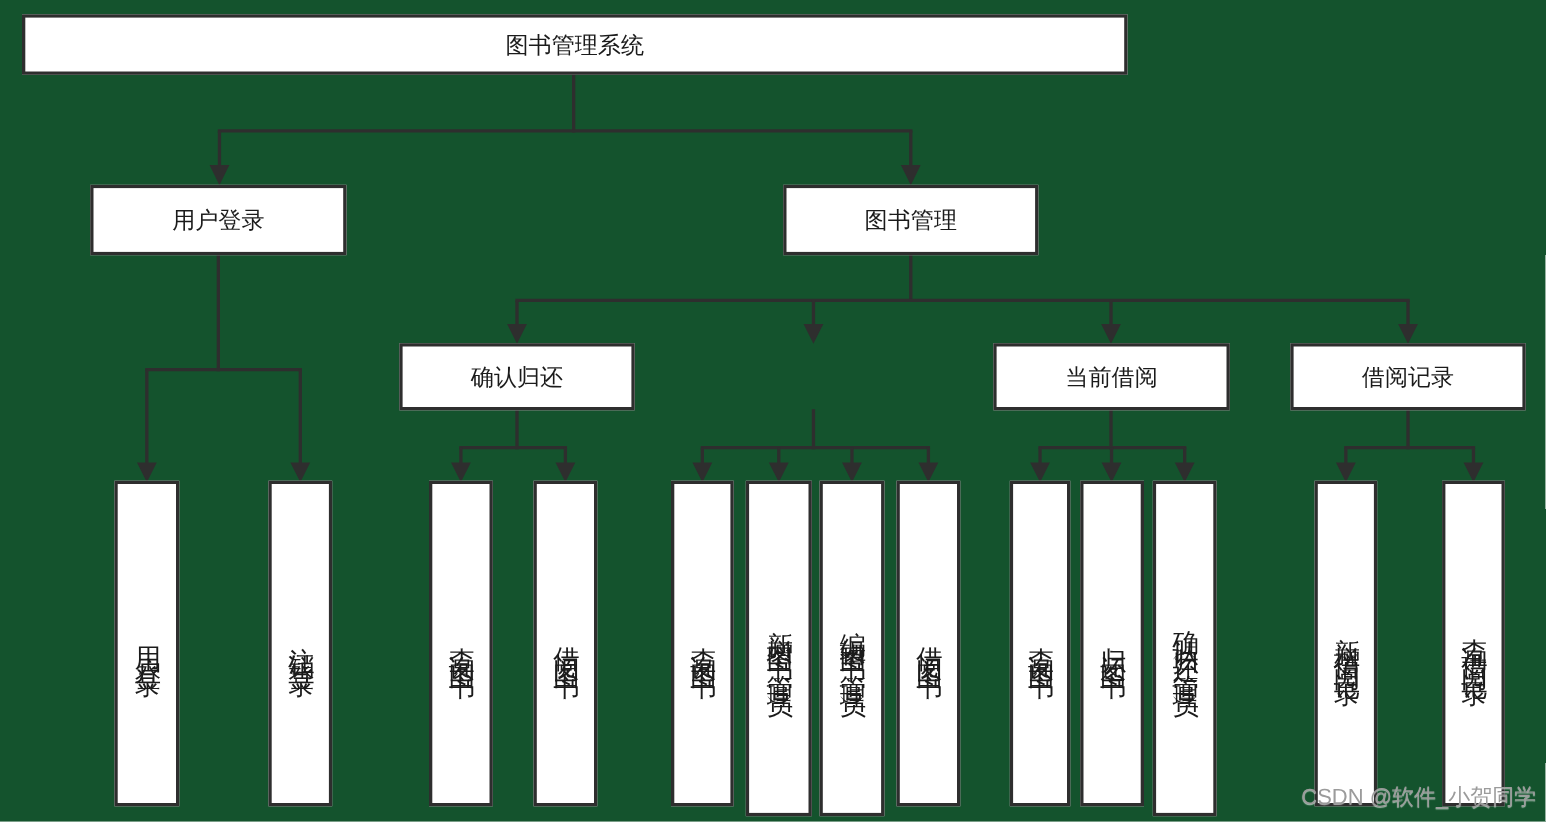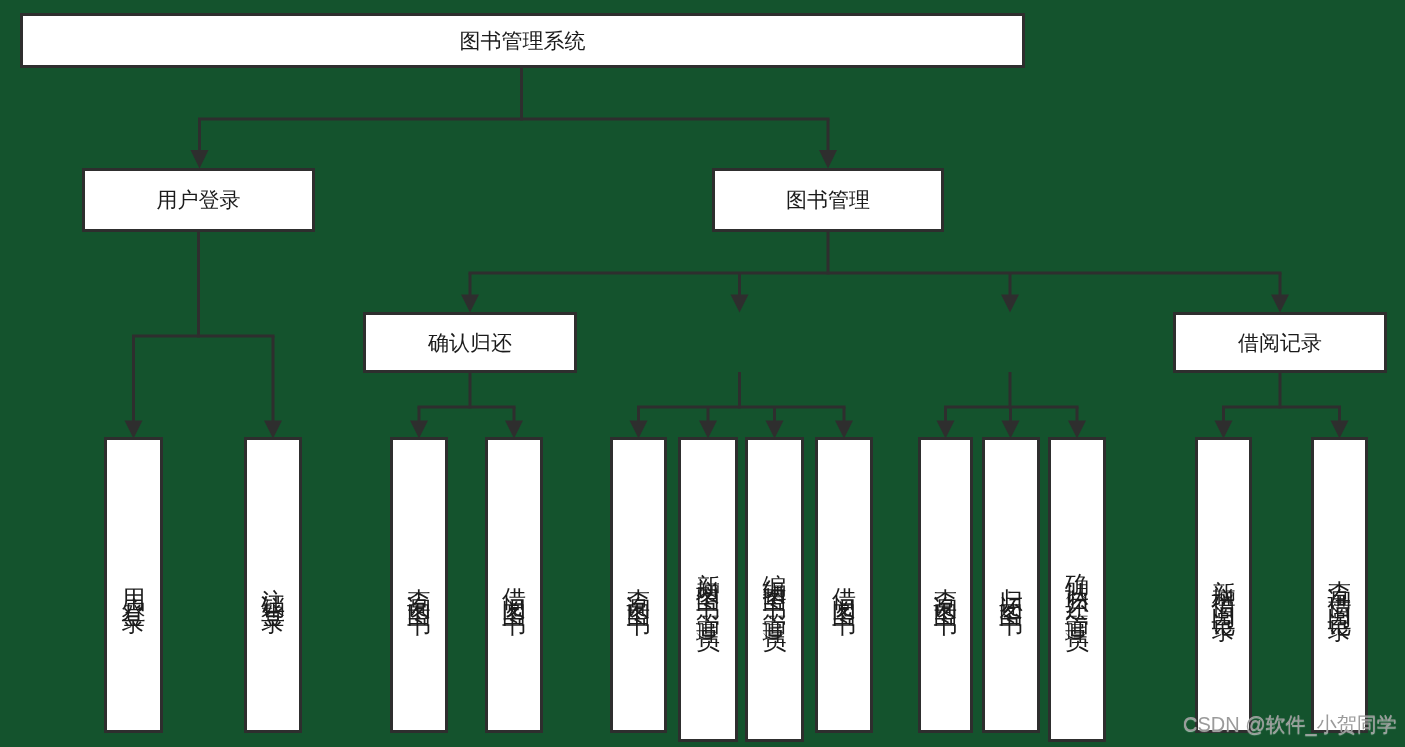--- a/index.html
+++ b/index.html
@@ -117,20 +117,21 @@
       <polygon points="1330.5,420.5 1348.5,420.5 1339.5,438.5"></polygon>
     </g>
   </svg>
 
   <div class="node" style="left:20px;top:13px;width:1005px;height:55px;">图书管理系统</div>
 
   <div class="node" style="left:82px;top:168px;width:233px;height:64px;">用户登录</div>
   <div class="node" style="left:712px;top:168px;width:232px;height:64px;">图书管理</div>
 
   <div class="node" style="left:363px;top:312px;width:214px;height:61px;">确认归还</div>
+  <div class="node" style="left:903px;top:312px;width:215px;height:61px;">当前借阅</div>
   <div class="node" style="left:1173px;top:312px;width:214px;height:61px;">借阅记录</div>
 
   <div class="leaf" style="left:104px;top:437px;width:59px;height:296px;">用户登录</div>
   <div class="leaf" style="left:244px;top:437px;width:58px;height:296px;">注销登录</div>
 
   <div class="leaf" style="left:390px;top:437px;width:58px;height:296px;">查询图书</div>
   <div class="leaf" style="left:485px;top:437px;width:58px;height:296px;">借阅图书</div>
 
   <div class="leaf" style="left:610px;top:437px;width:57px;height:296px;">查询图书</div>
   <div class="leaf" style="left:678px;top:437px;width:60px;height:305px;">新增图书（管理员）</div>

